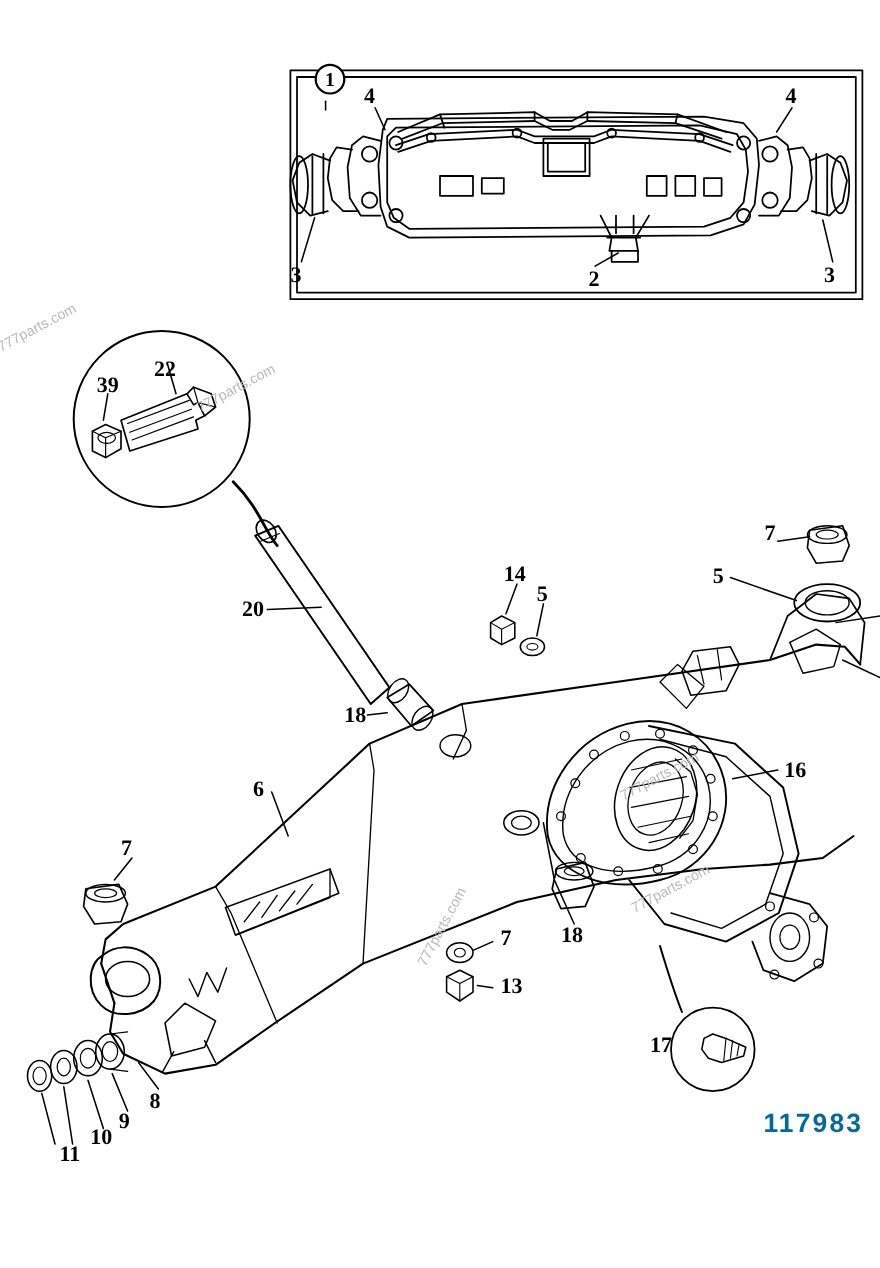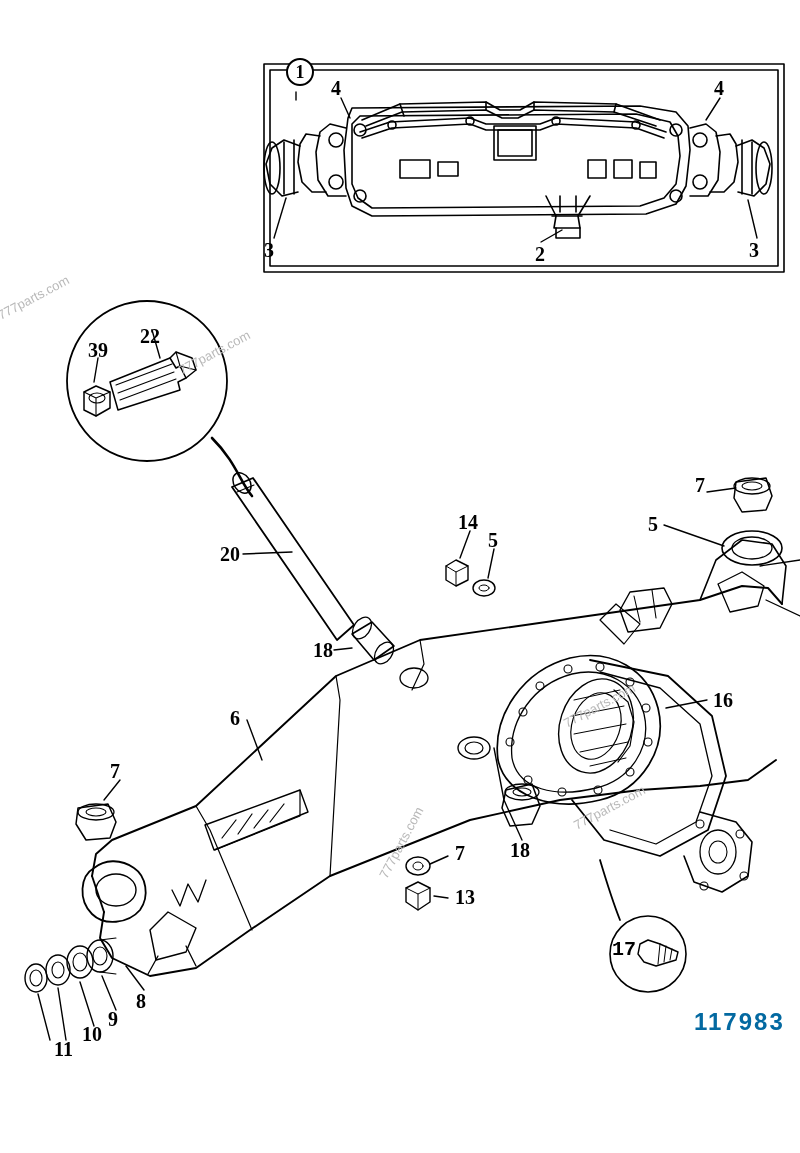--- a/index.html
+++ b/index.html
@@ -292,21 +292,21 @@
   <div class="callout" style="left:648px; top:514px;">5</div>
   <div class="callout" style="left:488px; top:530px;">5</div>
   <div class="callout" style="left:220px; top:544px;">20</div>
   <div class="callout" style="left:313px; top:640px;">18</div>
   <div class="callout" style="left:713px; top:690px;">16</div>
   <div class="callout" style="left:230px; top:708px;">6</div>
   <div class="callout" style="left:110px; top:761px;">7</div>
   <div class="callout" style="left:510px; top:840px;">18</div>
   <div class="callout" style="left:455px; top:843px;">7</div>
   <div class="callout" style="left:455px; top:887px;">13</div>
-  <div class="callout" style="left:612px; top:940px;font-family:Liberation Mono, monospace;">17</div>
+  <div class="callout" style="left:591px; top:940px;">17</div>
   <div class="callout" style="left:136px; top:991px;">8</div>
   <div class="callout" style="left:108px; top:1009px;">9</div>
   <div class="callout" style="left:82px; top:1024px;">10</div>
   <div class="callout" style="left:54px; top:1039px;">11</div>
 
   <div class="watermark" style="left:-6px; top:290px; transform:rotate(-28deg);">777parts.com</div>
   <div class="watermark" style="left:175px; top:345px; transform:rotate(-28deg);">777parts.com</div>
   <div class="watermark" style="left:362px; top:835px; transform:rotate(-62deg);">777parts.com</div>
   <div class="watermark" style="left:570px; top:800px; transform:rotate(-28deg);">777parts.com</div>
   <div class="watermark" style="left:560px; top:698px; transform:rotate(-28deg);">777parts.com</div>

